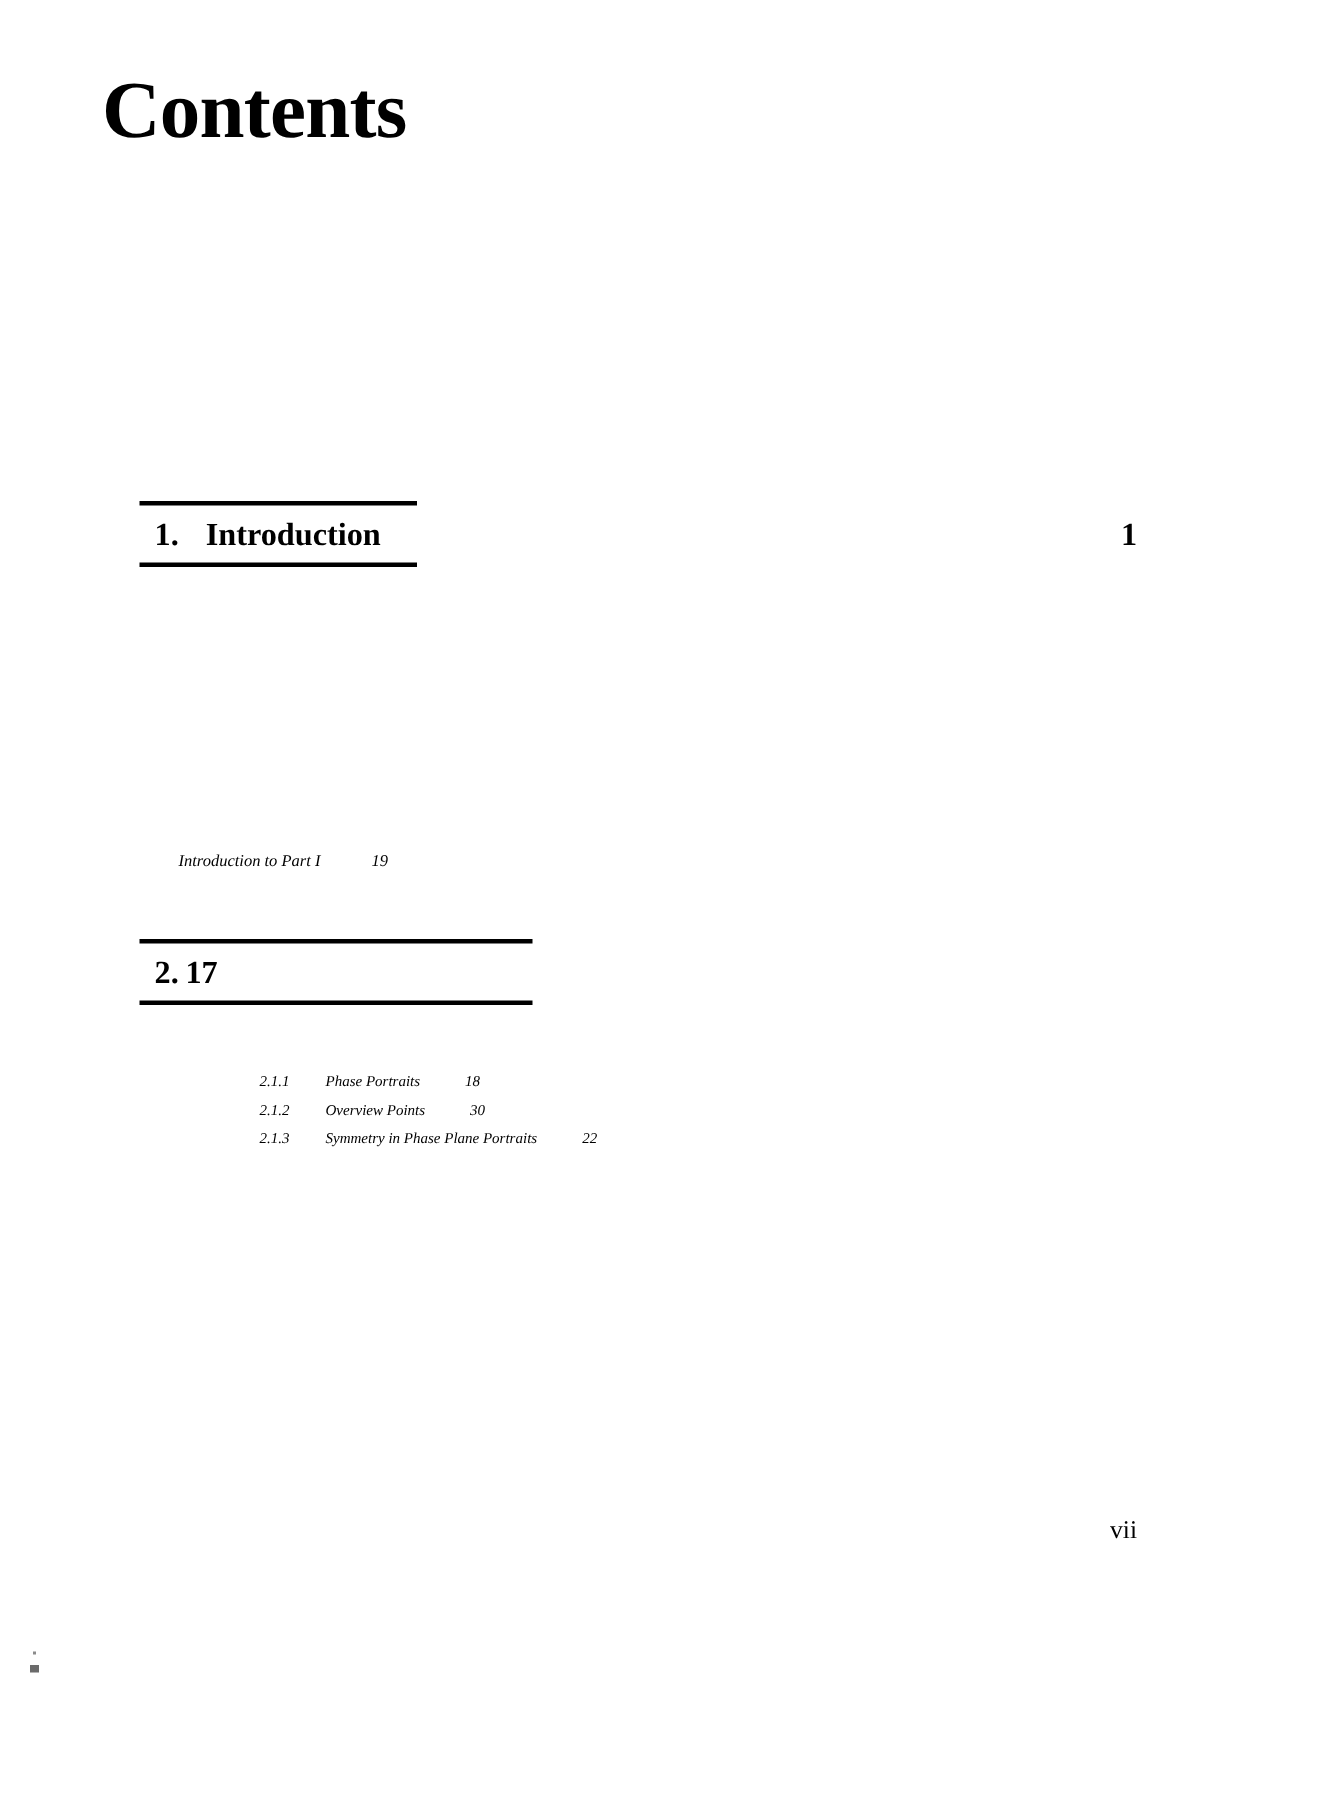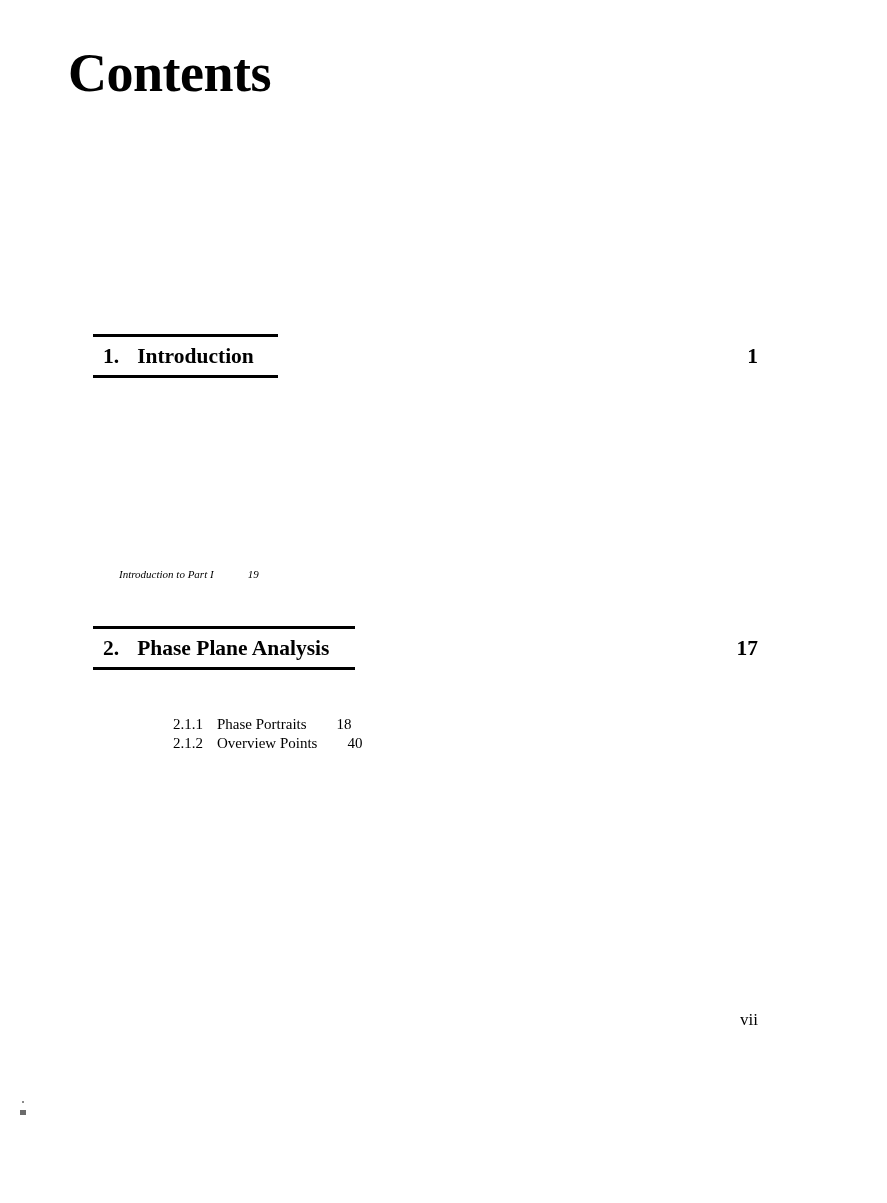--- a/index.html
+++ b/index.html
@@ -143,21 +143,22 @@
     display: flex;
     align-items: baseline;
   }
   .part-sub .sub-label { white-space: nowrap; }
   .part-sub .sub-page  { padding-left: 34px; }
 
   
   .subsub {
     position: absolute;
     left: 173px;
-    font-size: 15px;
+    font-style: italic;
+    font-size: 10px;
     display: flex;
     align-items: baseline;
     white-space: nowrap;
     justify-content: center;
   }
   .subsub .ss-num   { min-width: 44px; }
   .subsub .ss-label { }
   .subsub .ss-page  { padding-left: 30px; }
 
   
@@ -243,42 +244,46 @@
   <div class="part-sub">
     <span class="sub-label">Introduction to Part I</span>
     <span class="sub-page">19</span>
   </div>
 
   <div class="chapter" id="chapter-2">
     <div class="rule-wrap">
       <div class="rule-top"></div>
       <div class="head-row">
         <span class="ch-num">2.</span>
-        <span class="ch-title">Phase Plane Analysis</span>
         <span class="ch-page">17</span>
       </div>
       <div class="rule-bottom"></div>
     </div>
   </div>
 
   <div class="entry section" style="top:690px;">
     <span class="num">2.1</span>
     <span class="label">Concepts of Phase Plane Analysis</span>
     <span class="page">18</span>
   </div>
 
   <div class="subsub" style="top:716px;">
     <span class="ss-num">2.1.1</span>
     <span class="ss-label">Phase Portraits</span>
     <span class="ss-page">18</span>
   </div>
   <div class="subsub" style="top:735px;">
     <span class="ss-num">2.1.2</span>
     <span class="ss-label">Overview Points</span>
-    <span class="ss-page">40</span>
+    <span class="ss-page">30</span>
+  </div>
+  <div class="subsub" style="top:754px;">
+    <span class="ss-num">2.1.3</span>
+    <span class="ss-label">Symmetry in Phase Plane Portraits</span>
+    <span class="ss-page">22</span>
   </div>
 
   <div class="entry section" style="top:778px;">
     <span class="num">2.2</span>
     <span class="label">Constructing Phase Portraits</span>
     <span class="page">23</span>
   </div>
   <div class="entry section" style="top:804px;">
     <span class="num">2.3</span>
     <span class="label">Determining Time from Phase Portraits</span>

